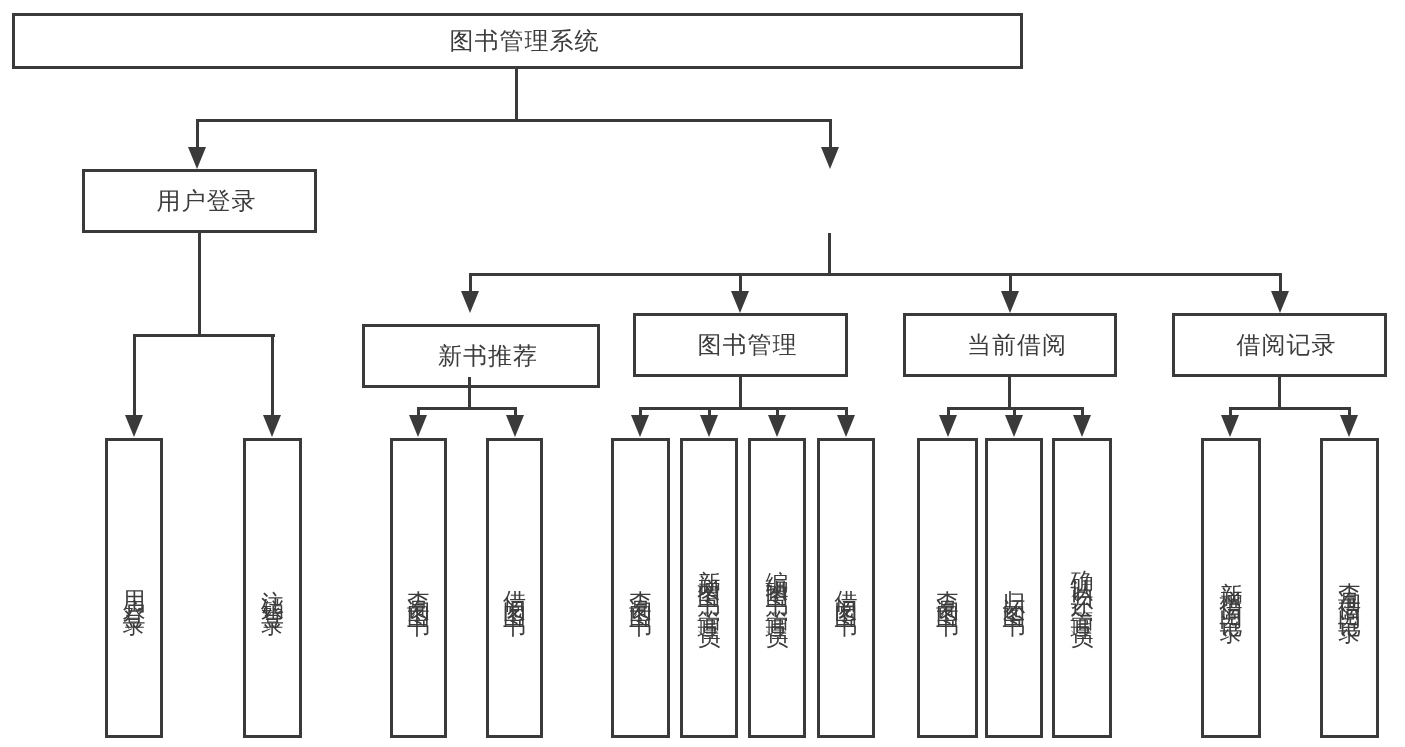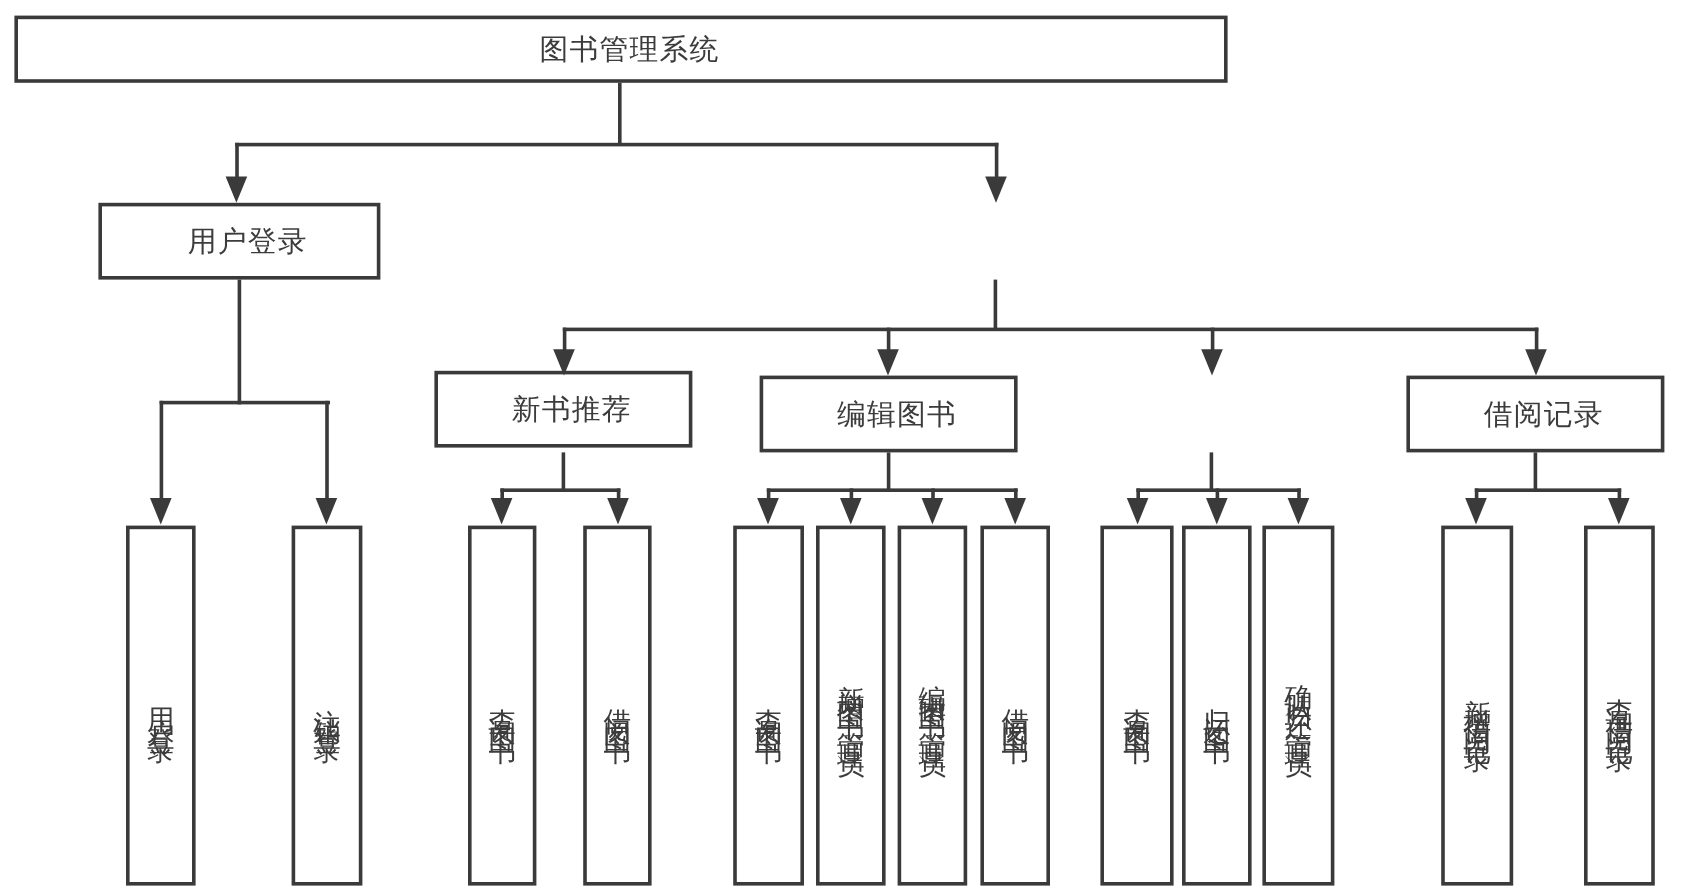--- a/index.html
+++ b/index.html
@@ -39,25 +39,28 @@
 <div class="canvas">
 
   <div class="nbox hnode" style="left:12px;top:13px;width:1011px;height:56px">
     <span>图书管理系统</span>
   </div>
 
   <div class="nbox hnode" style="left:82px;top:169px;width:235px;height:64px">
     <span>用户登录</span>
   </div>
 
-  <div class="nbox hnode" style="left:362px;top:309px;width:215px;height:64px">
+  <div class="nbox hnode" style="left:362px;top:324px;width:238px;height:64px">
     <span>新书推荐</span>
   </div>
   <div class="nbox hnode" style="left:633px;top:313px;width:215px;height:64px">
-    <span>编辑图书</span>
+    <span>图书管理</span>
+  </div>
+  <div class="nbox hnode" style="left:903px;top:313px;width:214px;height:64px">
+    <span>当前借阅</span>
   </div>
   <div class="nbox hnode" style="left:1172px;top:313px;width:215px;height:64px">
     <span>借阅记录</span>
   </div>
 
   <div class="nbox leaf" style="left:105px;top:438px;width:58px;height:300px">
     <span class="vtext">用户登录</span>
   </div>
   <div class="nbox leaf" style="left:243px;top:438px;width:59px;height:300px">
     <span class="vtext">注销登录</span>

